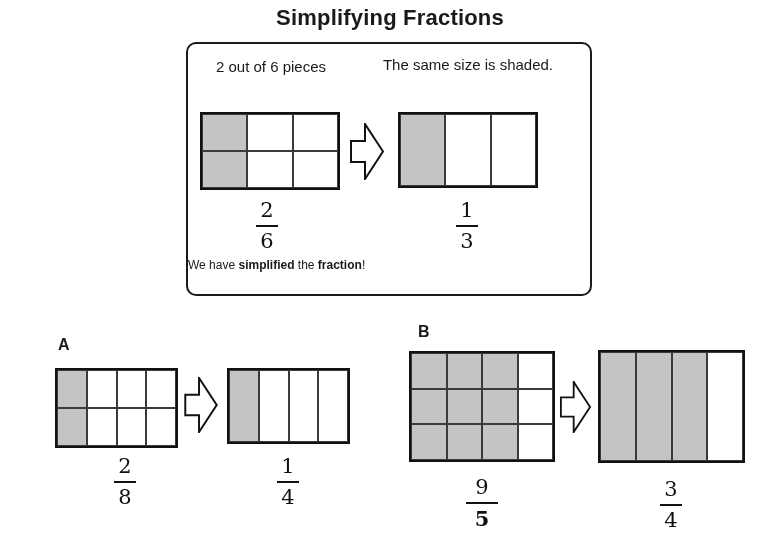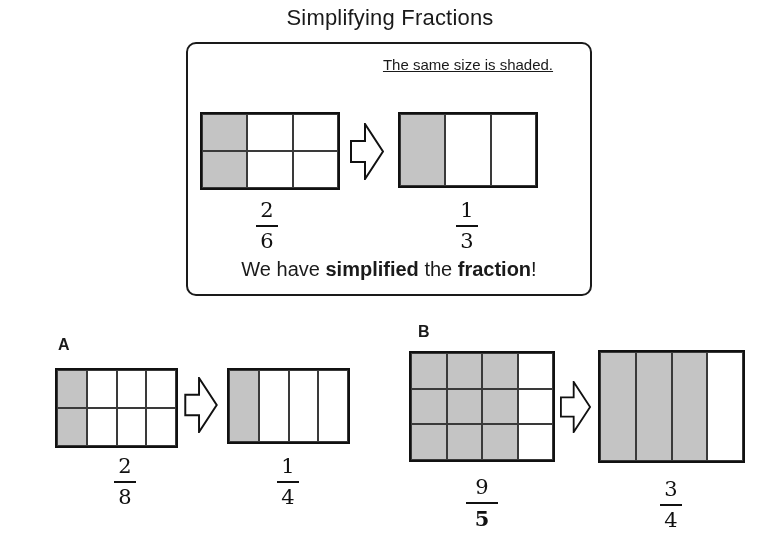--- a/index.html
+++ b/index.html
@@ -1,49 +1,50 @@
 <!DOCTYPE html>
 <html style="--shaded: #c4c4c4;"><head>
 <meta charset="utf-8">
 <style>
   html,body{margin:0;padding:0;background:#ffffff;}
   .page{position:relative;width:780px;height:540px;background:#ffffff;overflow:hidden;
         font-family:"Liberation Sans",sans-serif;color:#1a1a1a;}
   .title{position:absolute;top:5px;left:0;width:780px;text-align:center;
-         font-size:22px;font-weight:400;letter-spacing:0.2px;}
+         font-size:22px;font-weight:700;letter-spacing:0.2px;}
   .example-box{position:absolute;left:186px;top:42px;width:402px;height:250px;
                border:2px solid #1a1a1a;border-radius:10px;background:#fff;}
   .caption{position:absolute;text-align:center;font-size:15px;line-height:21px;}
   .cap-left{left:8px;top:12px;width:150px;}
-  .cap-right{left:166px;top:10px;width:228px;text-decoration:underline;}
+  .cap-right{left:166px;top:10px;width:228px;}
   .grid{position:absolute;display:grid;border:2px solid #111;background:#fff;box-sizing:border-box;}
   .cell{border:1px solid #3a3a3a;background:#fff;}
   .cell.shaded{background:var(--shaded,#c4c4c4);}
   .arrow{position:absolute;}
   .fraction{position:absolute;text-align:center;font-family:"DejaVu Serif",serif;
             font-size:21px;line-height:1;color:#111;}
   .fraction .num{padding-bottom:4px;}
   .fraction .bar{height:0;border-top:2px solid #111;width:22px;margin:0 auto;}
   .fraction .den{padding-top:4px;}
   .fraction.wide .bar{width:32px;}
   .fraction .den.bold{font-weight:700;}
-  .conclusion{position:absolute;left:0;top:214px;width:100%;text-align:center;font-size:20px;}
+  .conclusion{position:absolute;left:0;top:214px;width:100%;font-size:12px;}
   .conclusion .b{font-weight:700;}
   .ex-label{position:absolute;font-size:16px;font-weight:700;}
   svg{display:block;}
 </style>
 </head>
 <body>
 
 <div class="page">
 
   <div class="title">Simplifying Fractions</div>
 
   <div class="example-box">
     <div class="caption cap-left">
+      <div>2 out of 6 pieces</div>
     </div>
     <div class="caption cap-right">
       <div>The same size is shaded.</div>
     </div>
 
     <div class="grid" style="left: 12px; top: 68px; width: 140px; height: 78px; grid-template-columns: repeat(3, 1fr); grid-template-rows: repeat(2, 1fr);">
         <div class="cell shaded"></div>
         <div class="cell"></div>
         <div class="cell"></div>
         <div class="cell shaded"></div>

